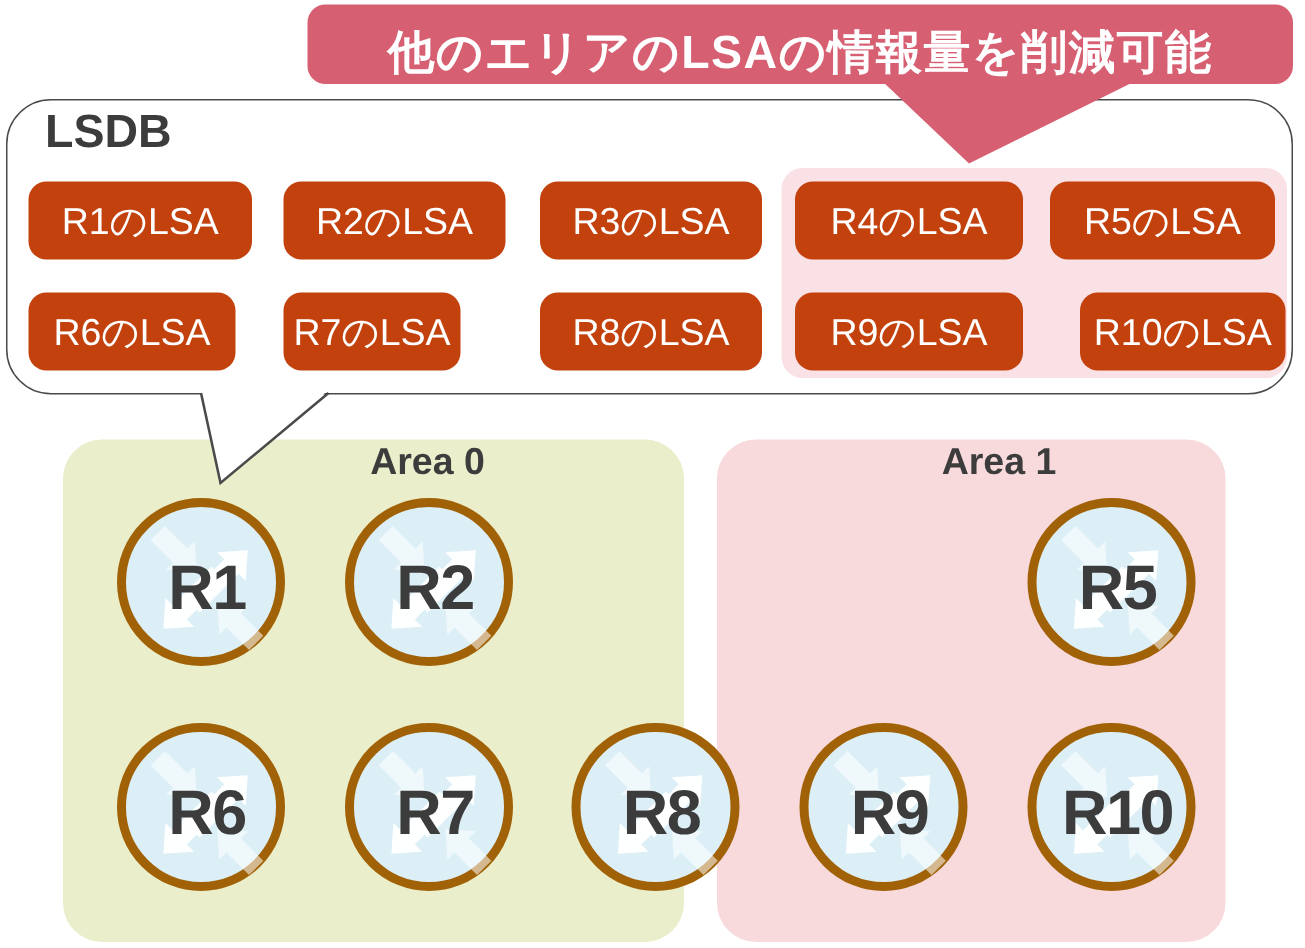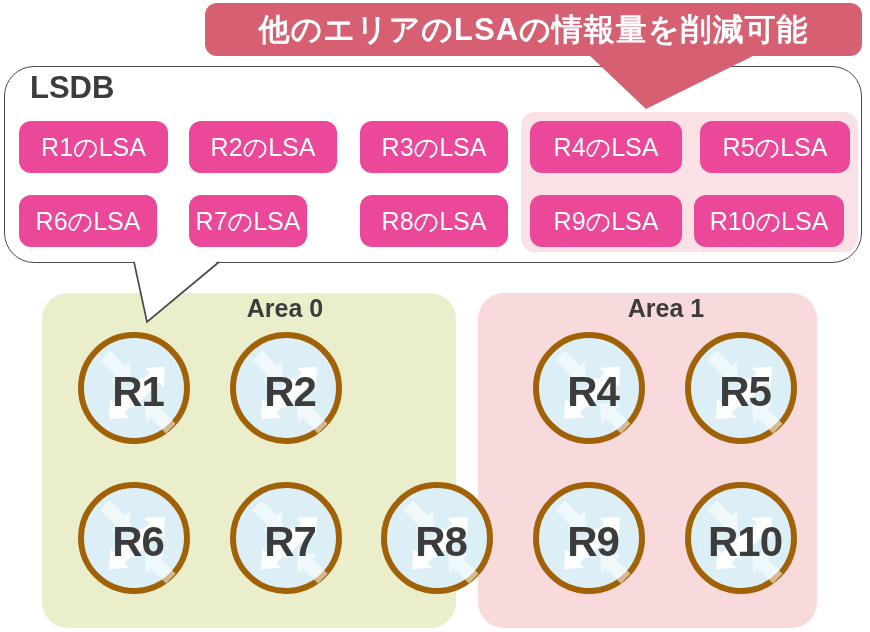--- a/index.html
+++ b/index.html
@@ -4,37 +4,37 @@
 <style>
   html,body{margin:0;padding:0;background:#fff;}
   .canvas{
     position:relative;width:870px;height:632px;background:#ffffff;overflow:hidden;
     font-family:"Liberation Sans","DejaVu Sans",sans-serif;
   }
   
   .banner{
     position:absolute;left:205px;top:3px;width:657px;height:53px;
     background:#D75F72;border-radius:12px;
-    display:flex;align-items:center;justify-content:center;
+    display:flex;align-items:flex-end;justify-content:center;
   }
   .banner-label{color:#ffffff;font-size:31px;font-weight:700;letter-spacing:1px;white-space:nowrap;}
   .callout-pointer{position:absolute;left:580px;top:54px;z-index:6;}
   
   .lsdb-panel{
     position:absolute;left:4px;top:66px;width:858px;height:197px;box-sizing:border-box;
     background:#ffffff;border:1.7px solid #4a4a4a;border-radius:30px;z-index:2;
   }
   .lsdb-title{position:absolute;left:30px;top:70px;font-size:31px;font-weight:700;color:#3C3C3C;z-index:4;}
   .lsdb-tail{position:absolute;left:128px;top:258px;z-index:5;}
   .lsa-highlight{
     position:absolute;left:521px;top:112px;width:337px;height:140px;
     background:#FAE1E5;border-radius:14px;z-index:3;
   }
   .lsa-box{
-    position:absolute;height:52px;background:#ec4899;border-radius:12px;z-index:4;
+    position:absolute;height:52px;background:#c2410c;border-radius:12px;z-index:4;
     display:flex;align-items:center;justify-content:center;
     color:#ffffff;font-size:25px;font-weight:500;white-space:nowrap;
   }
   
   .area{position:absolute;top:293px;height:335px;border-radius:26px;z-index:1;}
   .area-0{left:42px;width:414px;background:#EAEECA;}
   .area-1{left:478px;width:339px;background:#F8D9DC;}
   .area-label{
     position:absolute;top:294px;transform:translateX(-50%);z-index:2;
     font-size:25px;font-weight:700;color:#3C3C3C;white-space:nowrap;
@@ -87,21 +87,21 @@
   <div class="lsa-box" style="left:19px;top:121px;width:149px;">R1のLSA</div>
   <div class="lsa-box" style="left:189px;top:121px;width:148px;">R2のLSA</div>
   <div class="lsa-box" style="left:360px;top:121px;width:148px;">R3のLSA</div>
   <div class="lsa-box" style="left:530px;top:121px;width:152px;">R4のLSA</div>
   <div class="lsa-box" style="left:700px;top:121px;width:150px;">R5のLSA</div>
 
   <div class="lsa-box" style="left:19px;top:195px;width:138px;">R6のLSA</div>
   <div class="lsa-box" style="left:189px;top:195px;width:118px;">R7のLSA</div>
   <div class="lsa-box" style="left:360px;top:195px;width:148px;">R8のLSA</div>
   <div class="lsa-box" style="left:530px;top:195px;width:152px;">R9のLSA</div>
-  <div class="lsa-box" style="left:694px;top:195px;width:150px;">R10のLSA</div>
+  <div class="lsa-box" style="left:720px;top:195px;width:137px;">R10のLSA</div>
 
   <svg class="lsdb-tail" width="100" height="70">
     <polygon points="6,2 19,64 91,2" fill="#ffffff"></polygon>
     <path d="M6,4 L19,64 L91,4" fill="none" stroke="#4a4a4a" stroke-width="1.7"></path>
   </svg>
 
   <svg class="callout-pointer" width="185" height="58">
     <polygon points="8,0 177,0 66,55" fill="#D75F72"></polygon>
   </svg>
 
@@ -133,26 +133,20 @@
       </svg>
     <div class="router-label">R7</div>
   </div>
   <div class="router" style="left:381px;top:482px;">
     <svg class="router-art" viewBox="0 0 112 112">
         <use href="#router-arrows"></use>
       </svg>
     <div class="router-label">R8</div>
   </div>
 
-  <div class="router" style="left:533px;top:332px;">
-    <svg class="router-art" viewBox="0 0 112 112">
-        <use href="#router-arrows"></use>
-      </svg>
-    <div class="router-label">R4</div>
-  </div>
   <div class="router" style="left:685px;top:332px;">
     <svg class="router-art" viewBox="0 0 112 112">
         <use href="#router-arrows"></use>
       </svg>
     <div class="router-label">R5</div>
   </div>
   <div class="router" style="left:533px;top:482px;">
     <svg class="router-art" viewBox="0 0 112 112">
         <use href="#router-arrows"></use>
       </svg>

